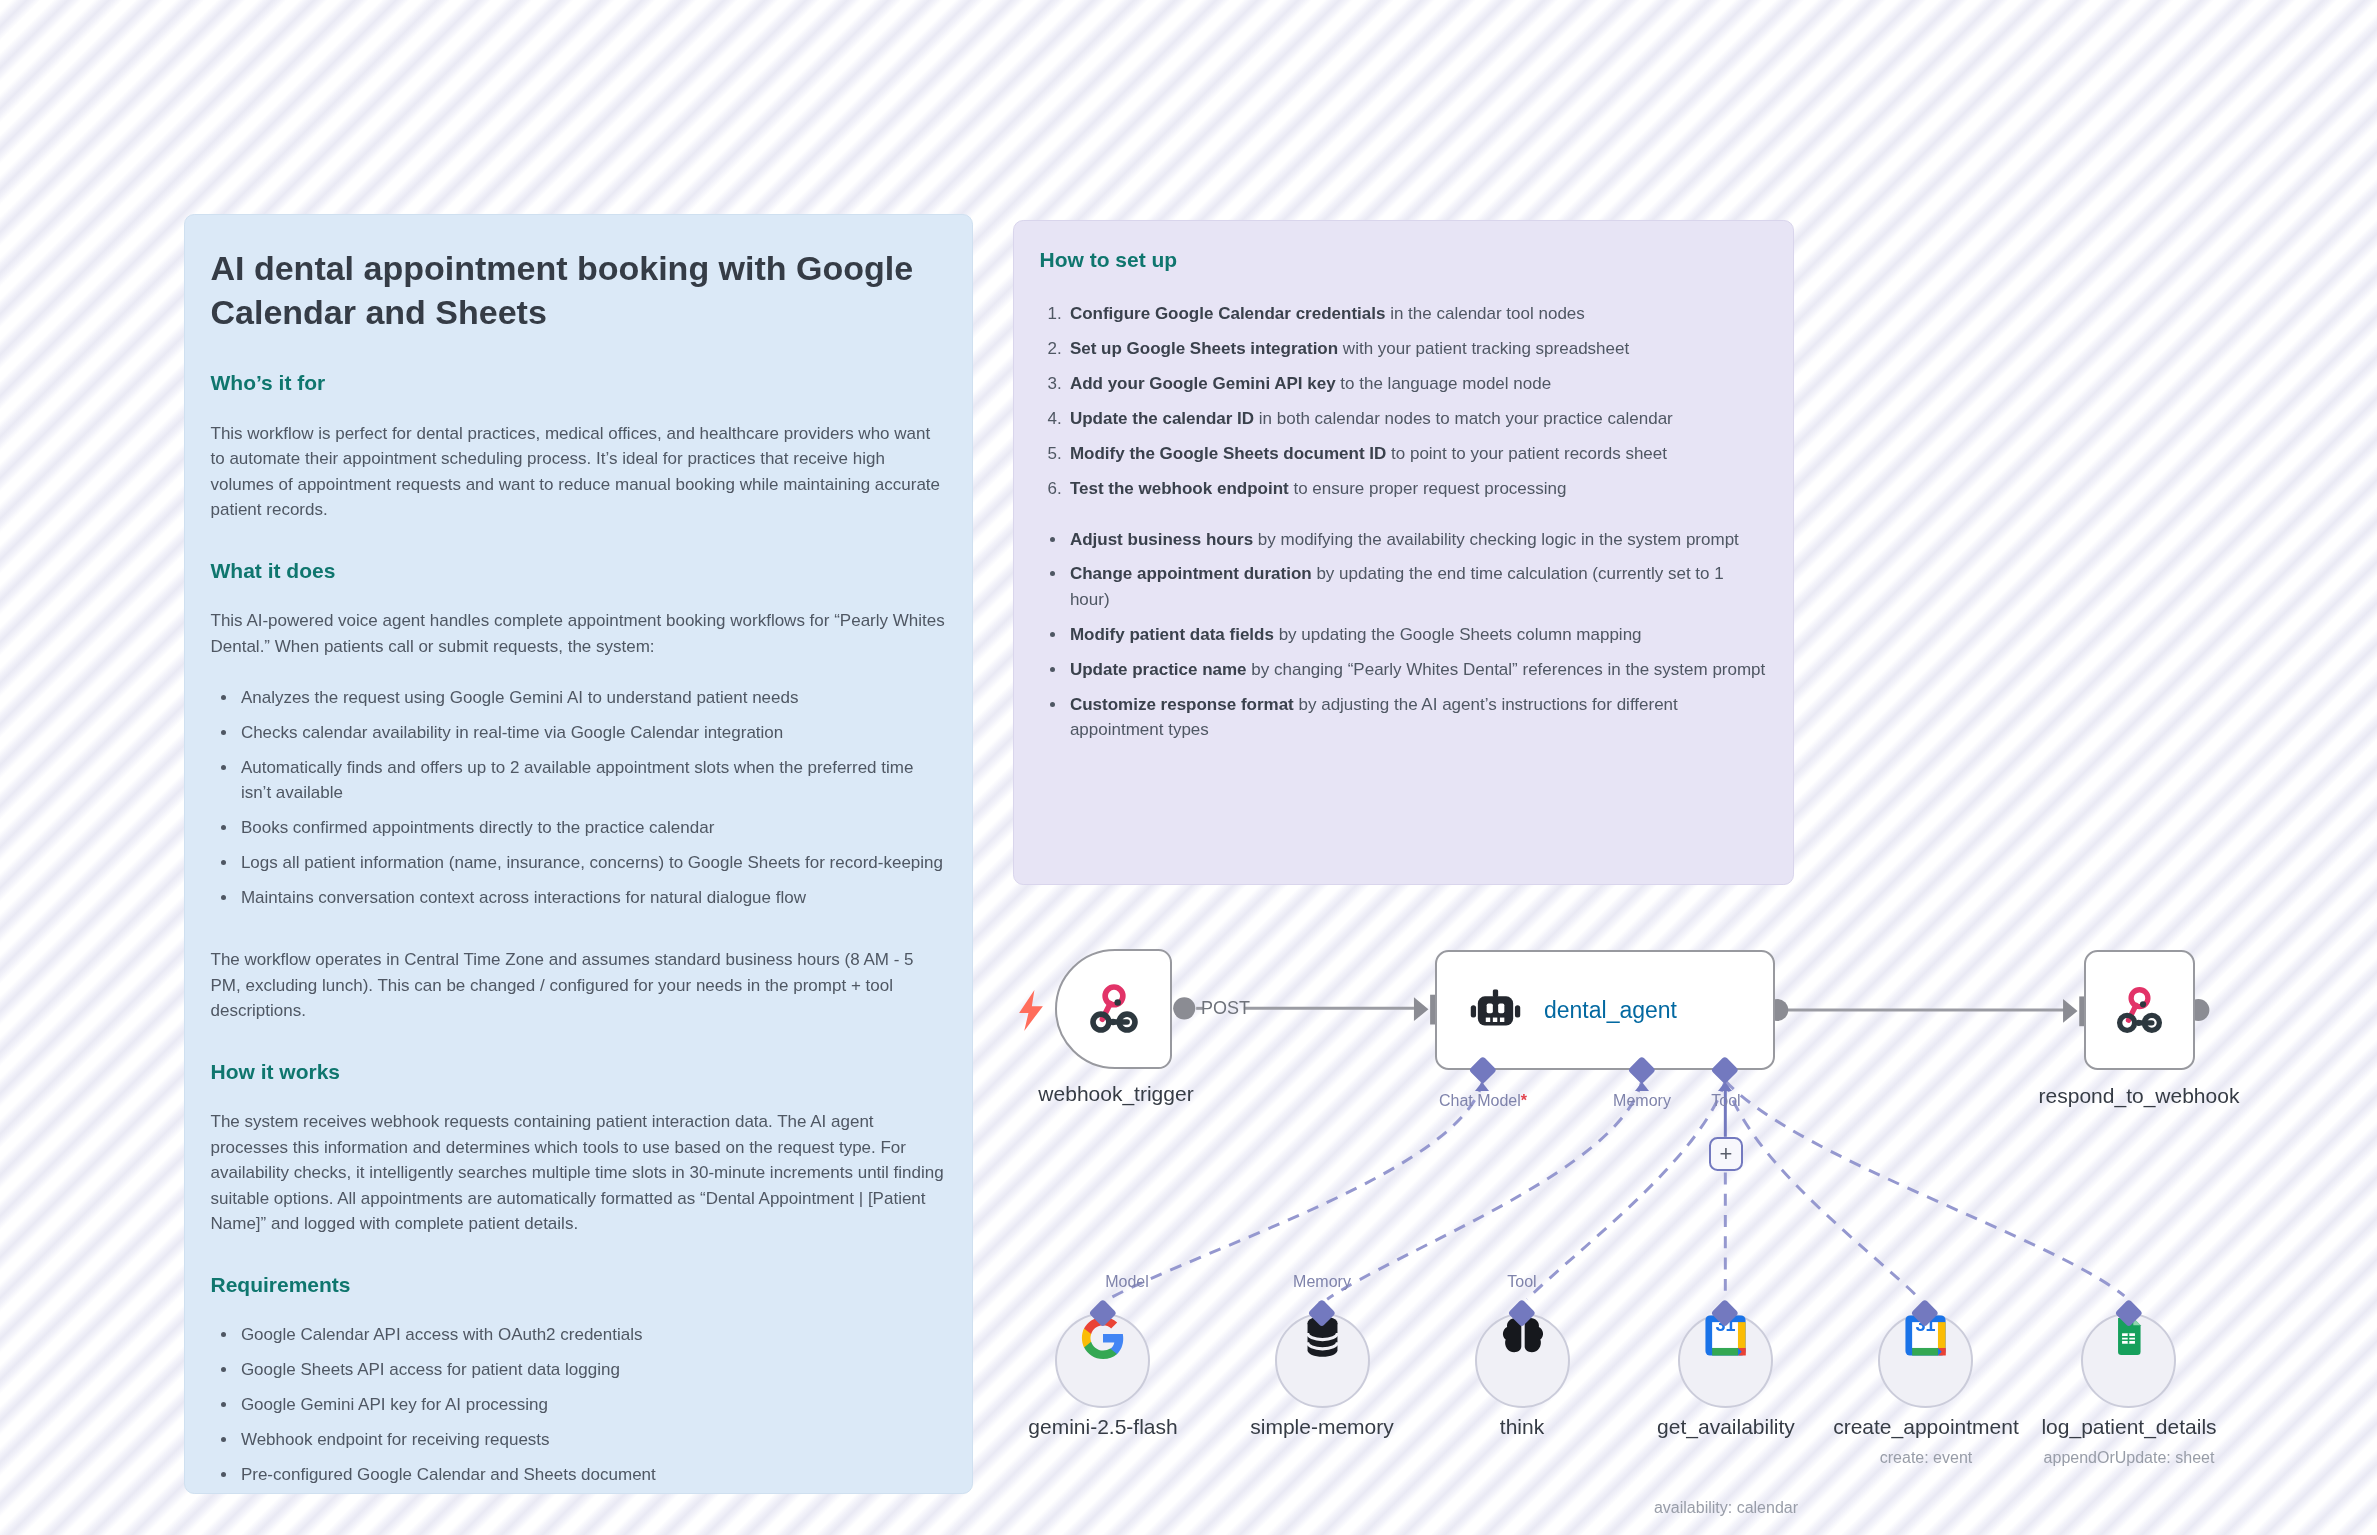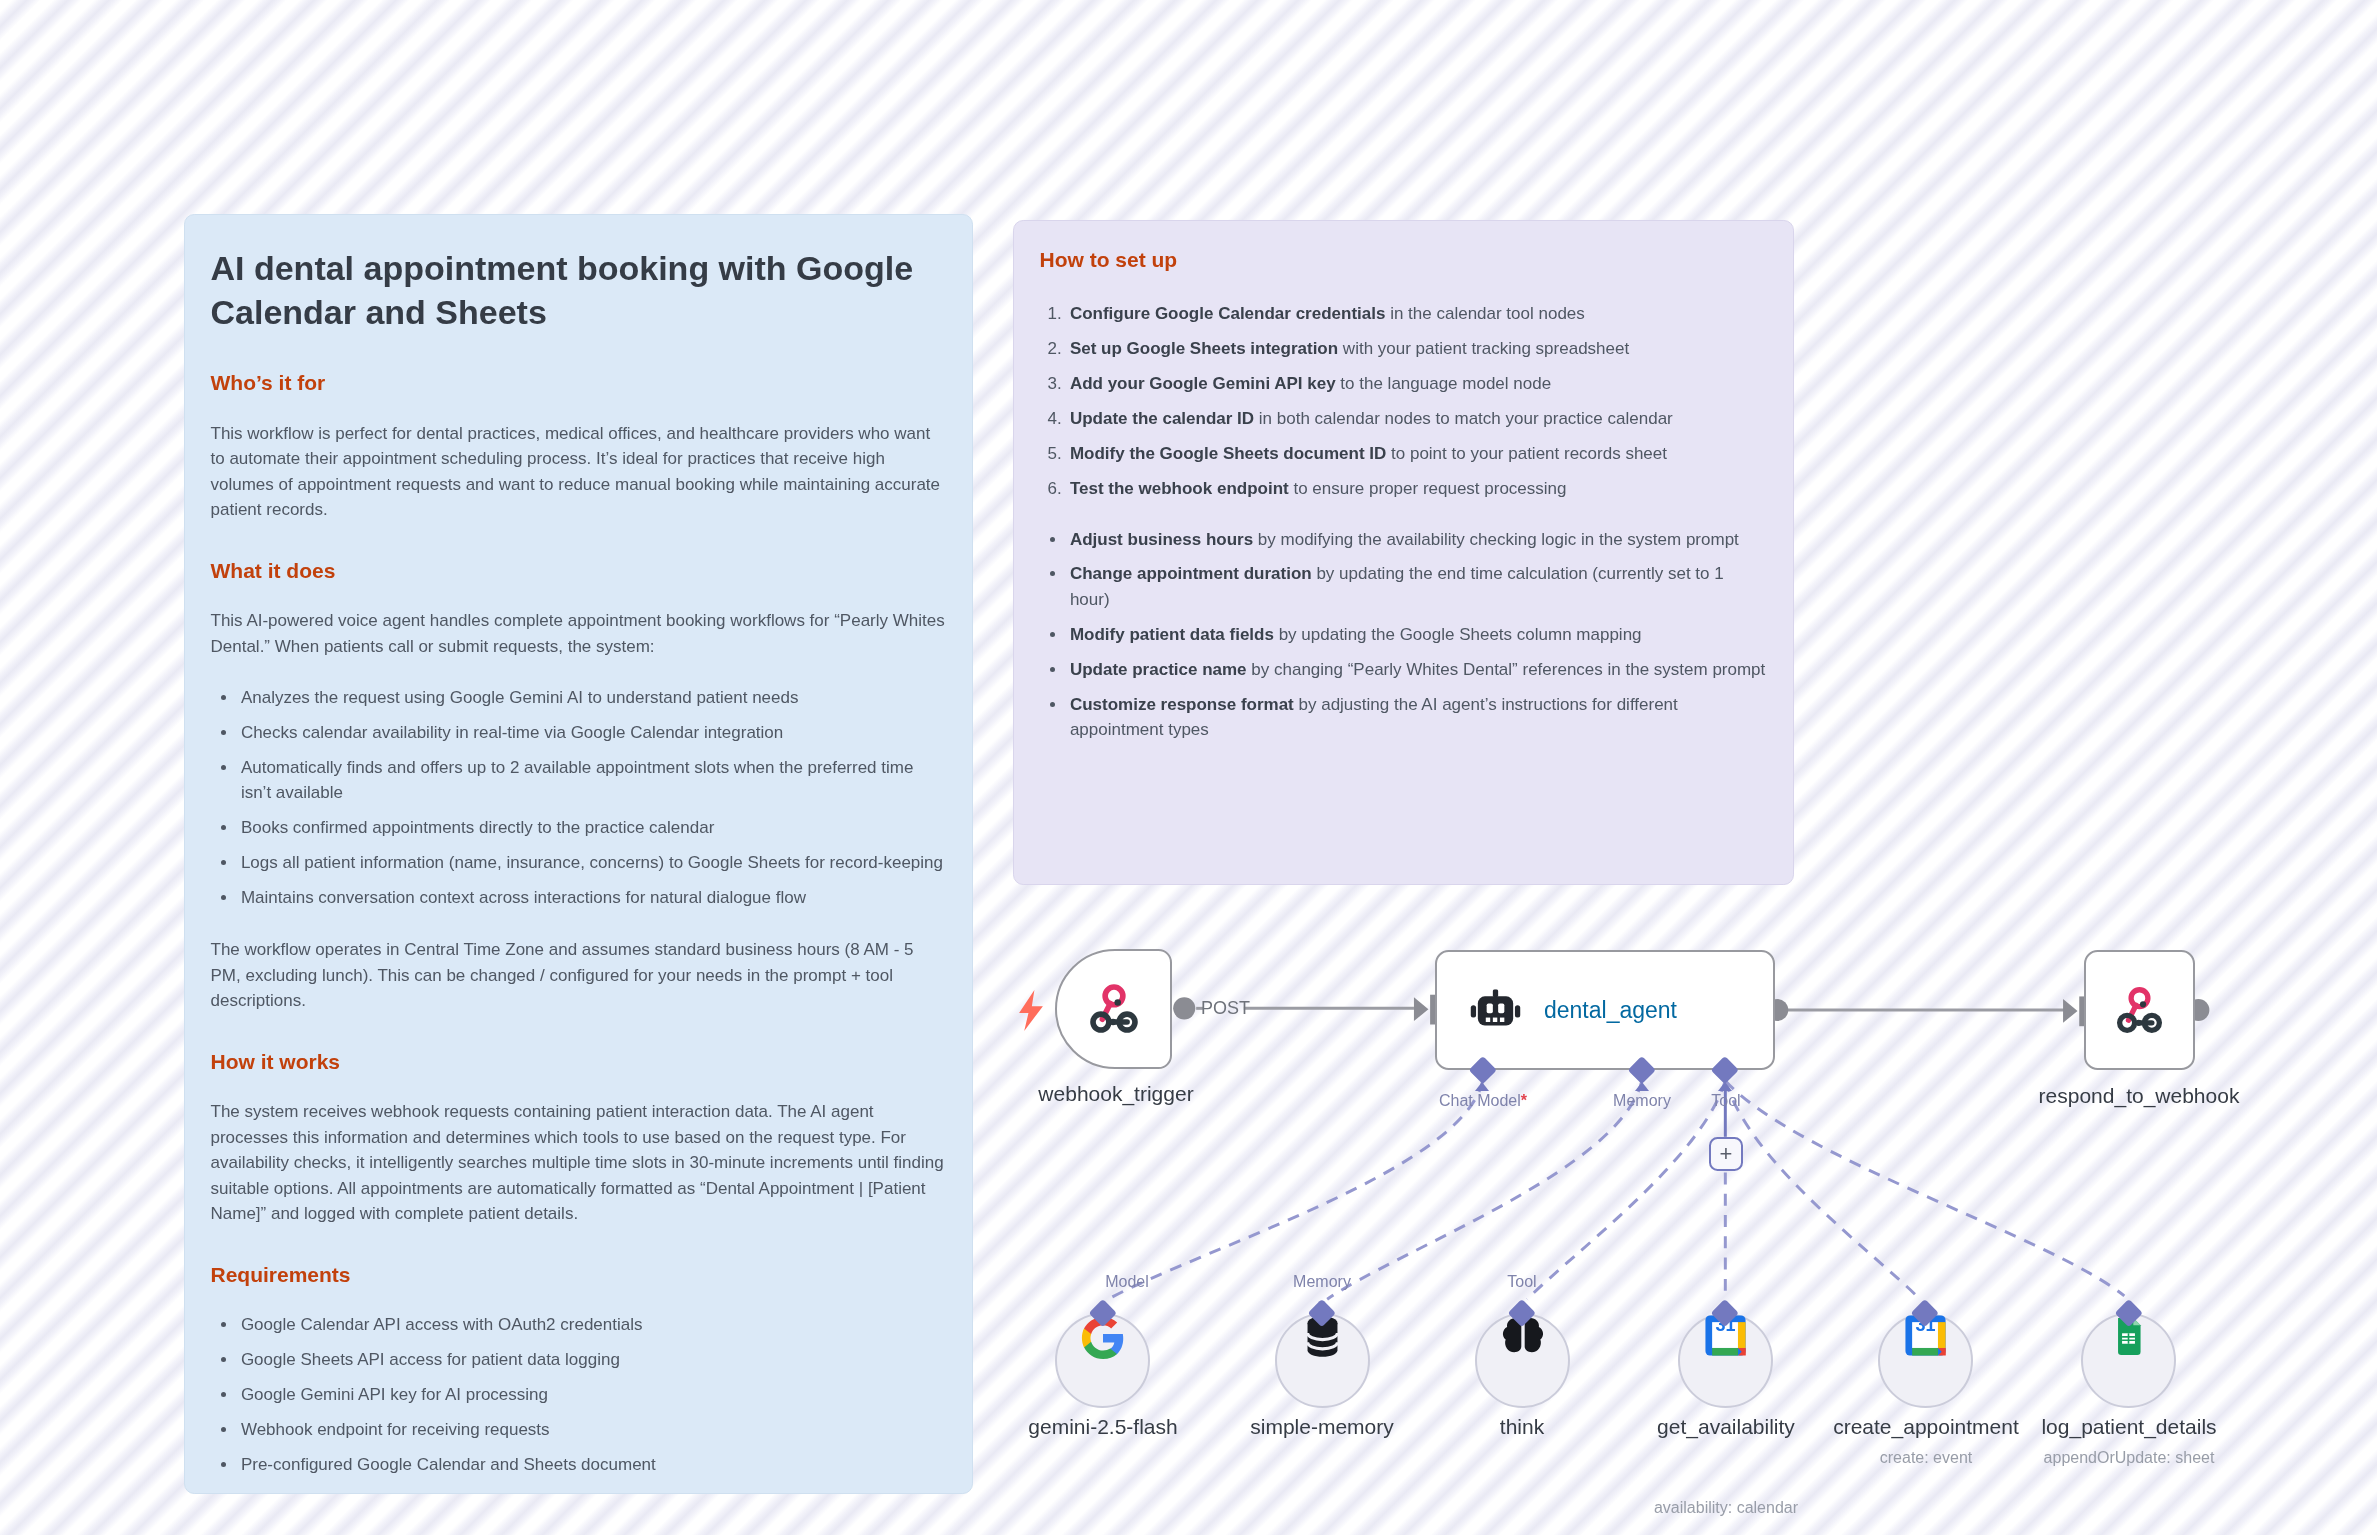--- a/index.html
+++ b/index.html
@@ -11,28 +11,28 @@
       #ffffff 0px, #ffffff 8.5px, #f3f3fa 13.6px,
       #e9e9f4 19px, #f3f3fa 24px, #ffffff 29px);
     color:#4f5763;
   }
   .sticky {
     position:absolute; border-radius:10.2px; padding:22px 25.5px;
   }
   .sticky-blue  { background:#dbe9f7; border:0.9px solid #cfe0f0; }
   .sticky-purple{ background:#e7e4f5; border:0.9px solid #d9d5ec; }
   .note-title { font-size:34px; font-weight:bold; color:#353c46; line-height:1.32; margin:8.5px 0 24px 0; }
-  .note-h3 { font-size:21px; font-weight:bold; color:#c2410c; margin:36px 0 25.5px 0; }
+  .note-h3 { font-size:21px; font-weight:bold; color:#0f766e; margin:36px 0 25.5px 0; }
   .note-h3.first { margin-top:5.1px; }
   .note-p { font-size:17px; line-height:1.5; color:#4f5763; margin:0 0 12px 0; }
   .note-ul, .note-ol { margin:25.5px 0 12px 0; padding-left:27px; font-size:17px; line-height:1.5; color:#4f5763; }
   .note-ul li, .note-ol li { margin-bottom:9.4px; padding-left:3.4px; }
   .note-ol { margin-top:29px; }
   .b { font-weight:bold; color:#3a414c; }
-  .outro { margin-top:27px; }
+  .outro { margin-top:37px; }
 
   
   .abs { position:absolute; }
   .node-box { position:absolute; background:#ffffff; border:2.6px solid #98999f; border-radius:13.6px;
               display:flex; align-items:center; justify-content:center; }
   .trigger-shape { border-radius:61px 13.6px 13.6px 61px; }
   .node-label { position:absolute; font-size:21px; font-weight:500; color:#363c45; text-align:center; }
   .node-sublabel { position:absolute; font-size:16px; color:#989da8; text-align:center; }
   .agent-title { font-size:23px; font-weight:500; color:#0369a1; margin-left:22px; }
   .edge-label { position:absolute; font-size:18px; color:#6e727a; }

